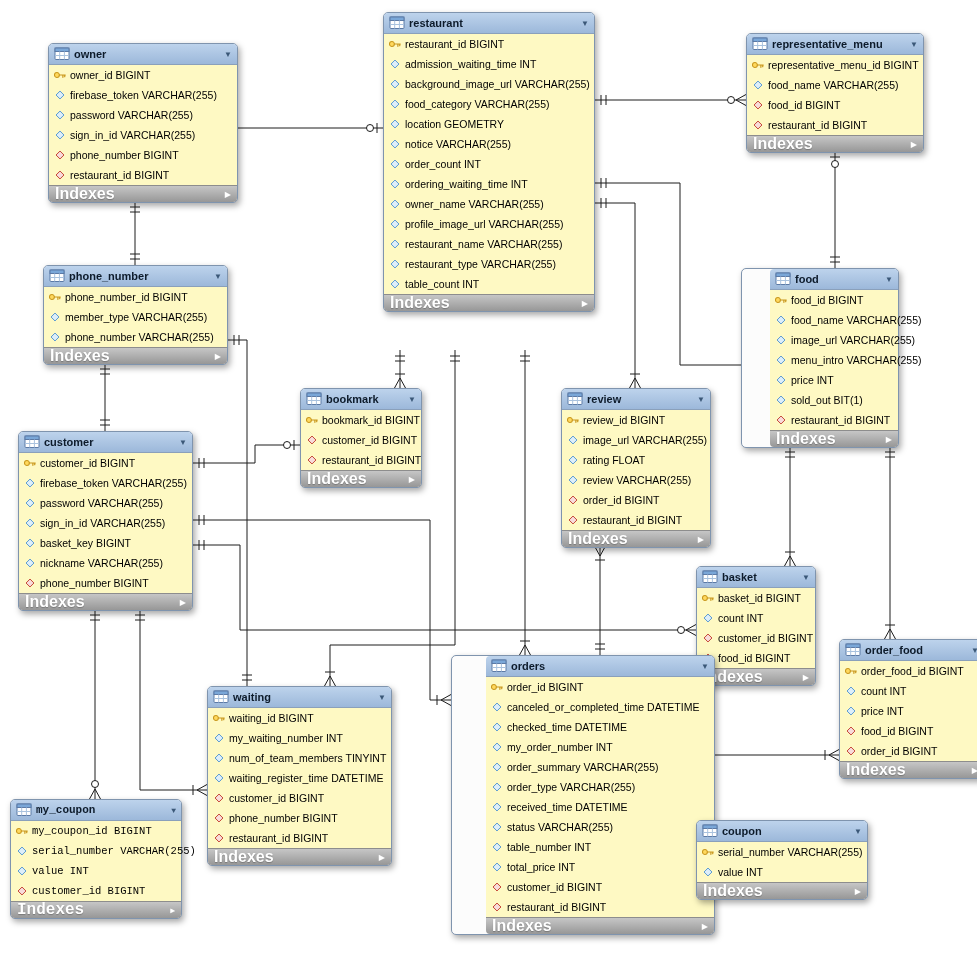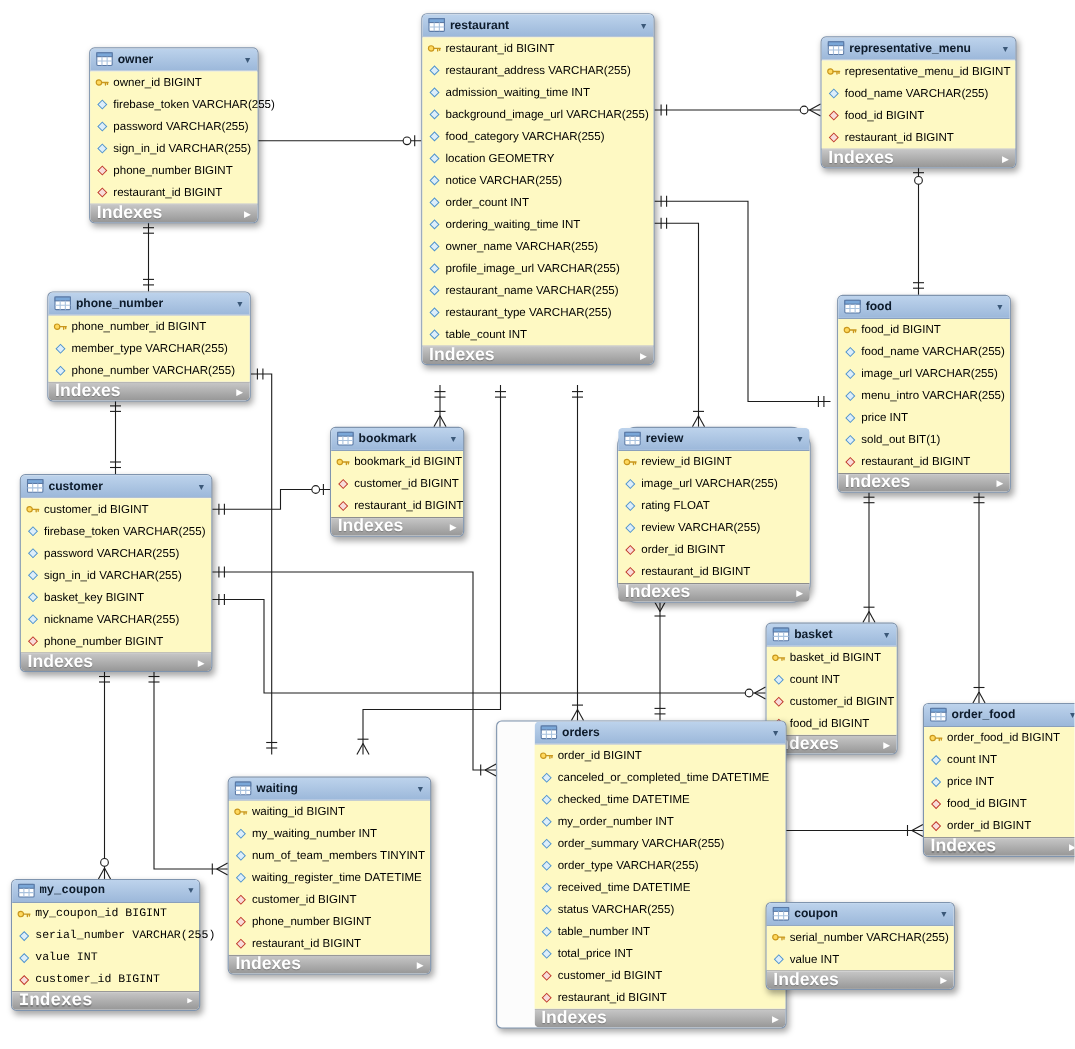--- a/index.html
+++ b/index.html
@@ -190,21 +190,21 @@
       </g>
       <g>
         <polyline points="671,755 839,755"></polyline>
         <line x1="677" y1="760" x2="677" y2="750"></line>
         <line x1="682" y1="760" x2="682" y2="750"></line>
         <line x1="829" y1="755" x2="839" y2="749.5"></line>
         <line x1="829" y1="755" x2="839" y2="760.5"></line>
         <line x1="825" y1="750" x2="825" y2="760"></line>
       </g>
     </svg>
-<div class="table" style="left: 48px; top: 43px; width: 154px; margin-left: 33px;">
+<div class="table" style="left: 48px; top: 43px; width: 190px;">
     <div class="table-header">
       <span class="tbl-icon">
           <svg viewBox="0 0 16 14">
             <rect x="1" y="1" width="14" height="11.5" rx="1" fill="#ffffff" stroke="#5b7aa6"></rect>
             <rect x="1" y="1" width="14" height="3.5" fill="#7aa7d8" stroke="#5b7aa6"></rect>
             <line x1="5.7" y1="4.5" x2="5.7" y2="12.5" stroke="#a9c2de"></line>
             <line x1="10.4" y1="4.5" x2="10.4" y2="12.5" stroke="#a9c2de"></line>
             <line x1="1" y1="8.5" x2="15" y2="8.5" stroke="#a9c2de"></line>
           </svg>
         </span>
@@ -290,28 +290,20 @@
             </svg>
           </span>
     <span class="col-text">restaurant_id BIGINT</span>
   </div>
         <div class="table-row">
     <span class="col-icon">
             <svg viewBox="0 0 16 16">
               <rect x="4.8" y="4.8" width="6.4" height="6.4" transform="rotate(45 8 8)" fill="#ddeefa" stroke="#4f93ce"></rect>
             </svg>
           </span>
-    <span class="col-text">restaurant_address VARCHAR(255)</span>
-  </div>
-        <div class="table-row">
-    <span class="col-icon">
-            <svg viewBox="0 0 16 16">
-              <rect x="4.8" y="4.8" width="6.4" height="6.4" transform="rotate(45 8 8)" fill="#ddeefa" stroke="#4f93ce"></rect>
-            </svg>
-          </span>
     <span class="col-text">admission_waiting_time INT</span>
   </div>
         <div class="table-row">
     <span class="col-icon">
             <svg viewBox="0 0 16 16">
               <rect x="4.8" y="4.8" width="6.4" height="6.4" transform="rotate(45 8 8)" fill="#ddeefa" stroke="#4f93ce"></rect>
             </svg>
           </span>
     <span class="col-text">background_image_url VARCHAR(255)</span>
   </div>
@@ -494,21 +486,21 @@
             </svg>
           </span>
     <span class="col-text">phone_number VARCHAR(255)</span>
   </div>
       </div>
     <div class="table-footer">
       <span class="footer-label">Indexes</span>
       <span class="footer-arrow">▶</span>
     </div>
   </div>
-    <div class="table" style="left: 761px; top: 268px; width: 158px;">
+    <div class="table" style="left: 741px; top: 268px; width: 158px; padding-left: 28px;">
     <div class="table-header">
       <span class="tbl-icon">
           <svg viewBox="0 0 16 14">
             <rect x="1" y="1" width="14" height="11.5" rx="1" fill="#ffffff" stroke="#5b7aa6"></rect>
             <rect x="1" y="1" width="14" height="3.5" fill="#7aa7d8" stroke="#5b7aa6"></rect>
             <line x1="5.7" y1="4.5" x2="5.7" y2="12.5" stroke="#a9c2de"></line>
             <line x1="10.4" y1="4.5" x2="10.4" y2="12.5" stroke="#a9c2de"></line>
             <line x1="1" y1="8.5" x2="15" y2="8.5" stroke="#a9c2de"></line>
           </svg>
         </span>
@@ -696,21 +688,21 @@
             </svg>
           </span>
     <span class="col-text">phone_number BIGINT</span>
   </div>
       </div>
     <div class="table-footer">
       <span class="footer-label">Indexes</span>
       <span class="footer-arrow">▶</span>
     </div>
   </div>
-    <div class="table" style="left: 561px; top: 388px; width: 176px; border-radius: 18px;">
+    <div class="table" style="left: 561px; top: 388px; width: 150px;">
     <div class="table-header">
       <span class="tbl-icon">
           <svg viewBox="0 0 16 14">
             <rect x="1" y="1" width="14" height="11.5" rx="1" fill="#ffffff" stroke="#5b7aa6"></rect>
             <rect x="1" y="1" width="14" height="3.5" fill="#7aa7d8" stroke="#5b7aa6"></rect>
             <line x1="5.7" y1="4.5" x2="5.7" y2="12.5" stroke="#a9c2de"></line>
             <line x1="10.4" y1="4.5" x2="10.4" y2="12.5" stroke="#a9c2de"></line>
             <line x1="1" y1="8.5" x2="15" y2="8.5" stroke="#a9c2de"></line>
           </svg>
         </span>
@@ -882,21 +874,21 @@
             </svg>
           </span>
     <span class="col-text">order_id BIGINT</span>
   </div>
       </div>
     <div class="table-footer">
       <span class="footer-label">Indexes</span>
       <span class="footer-arrow">▶</span>
     </div>
   </div>
-    <div class="table" style="left: 207px; top: 686px; width: 185px; margin-top: 20px;">
+    <div class="table" style="left: 207px; top: 686px; width: 185px;">
     <div class="table-header">
       <span class="tbl-icon">
           <svg viewBox="0 0 16 14">
             <rect x="1" y="1" width="14" height="11.5" rx="1" fill="#ffffff" stroke="#5b7aa6"></rect>
             <rect x="1" y="1" width="14" height="3.5" fill="#7aa7d8" stroke="#5b7aa6"></rect>
             <line x1="5.7" y1="4.5" x2="5.7" y2="12.5" stroke="#a9c2de"></line>
             <line x1="10.4" y1="4.5" x2="10.4" y2="12.5" stroke="#a9c2de"></line>
             <line x1="1" y1="8.5" x2="15" y2="8.5" stroke="#a9c2de"></line>
           </svg>
         </span>

